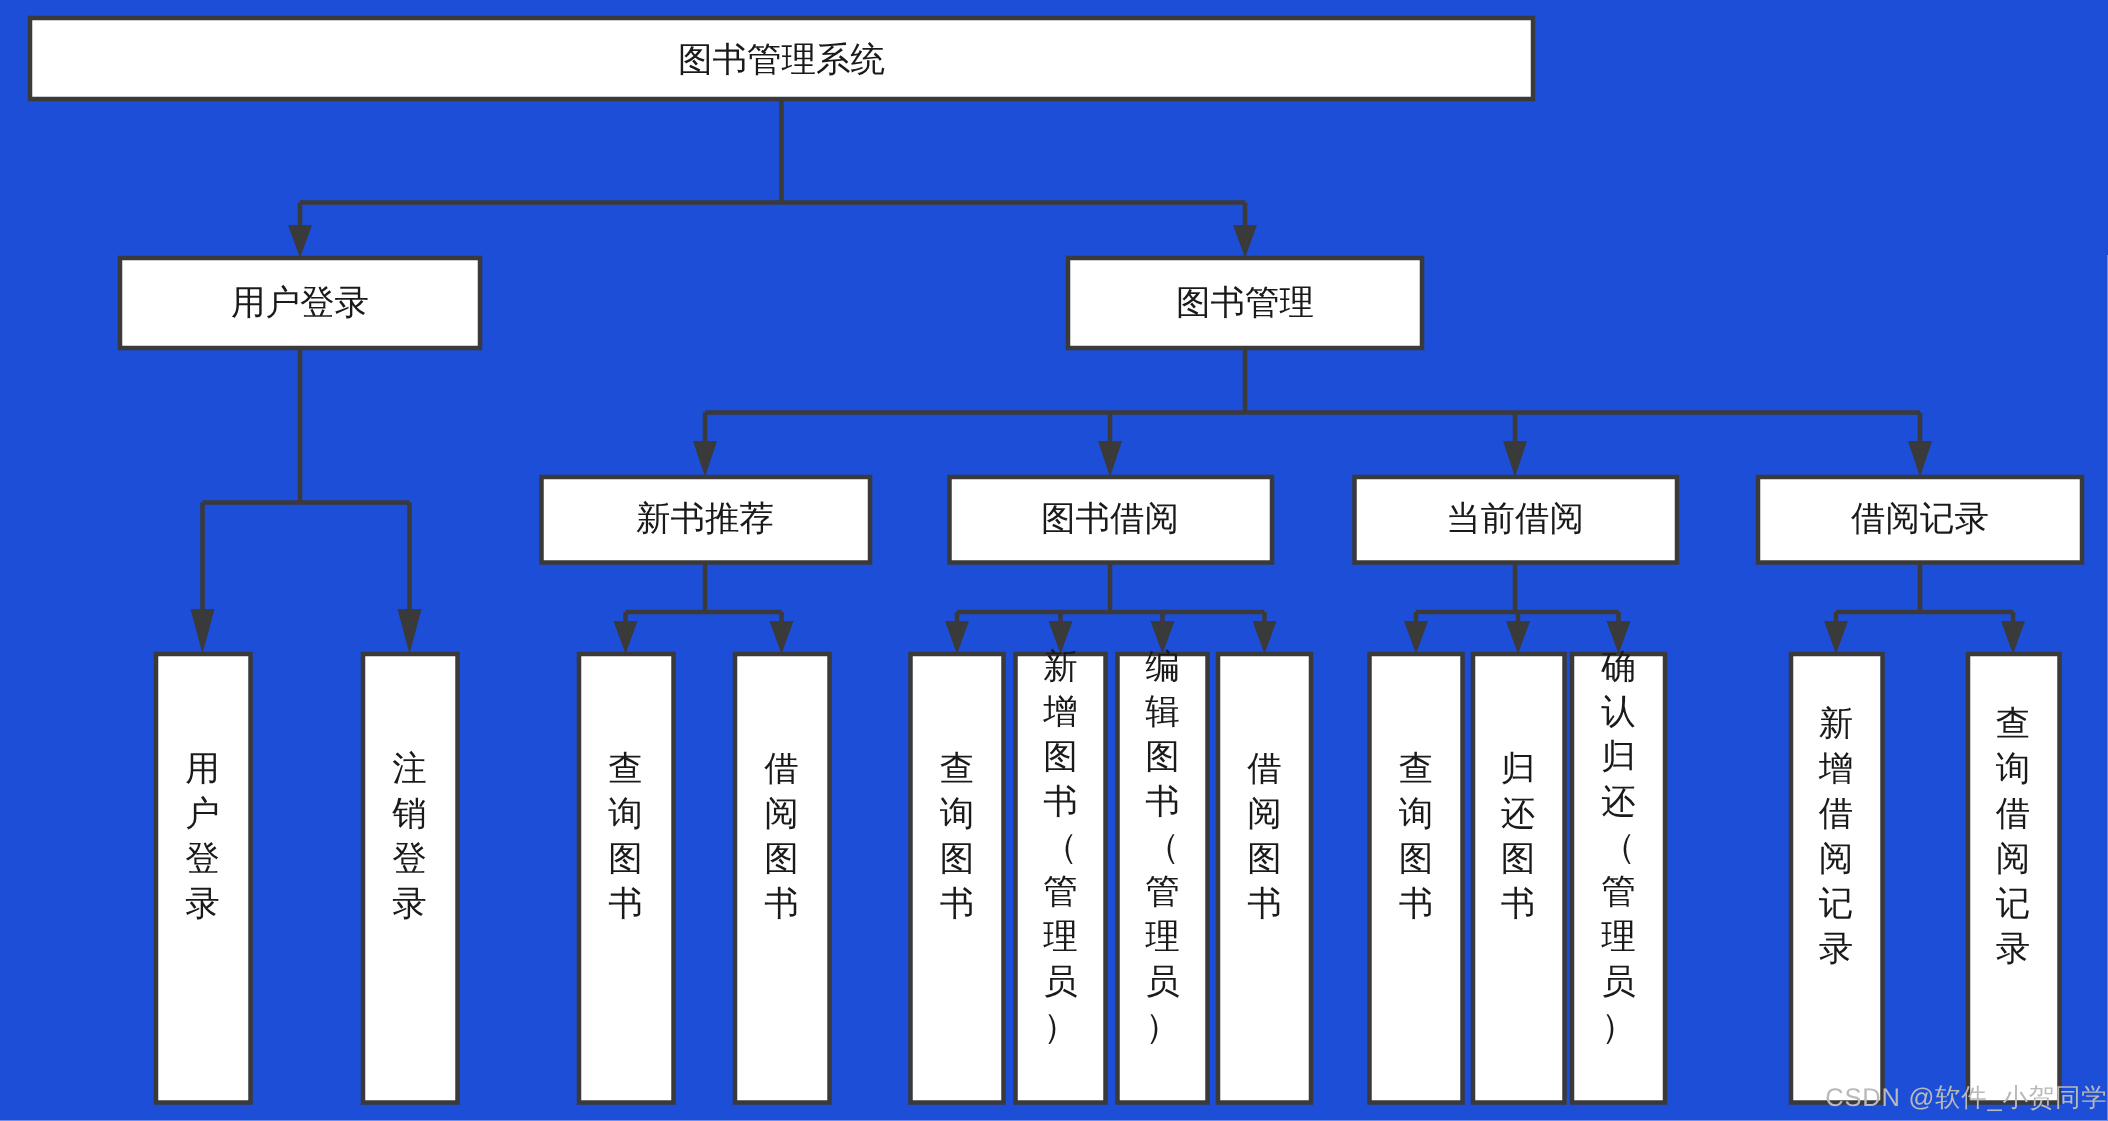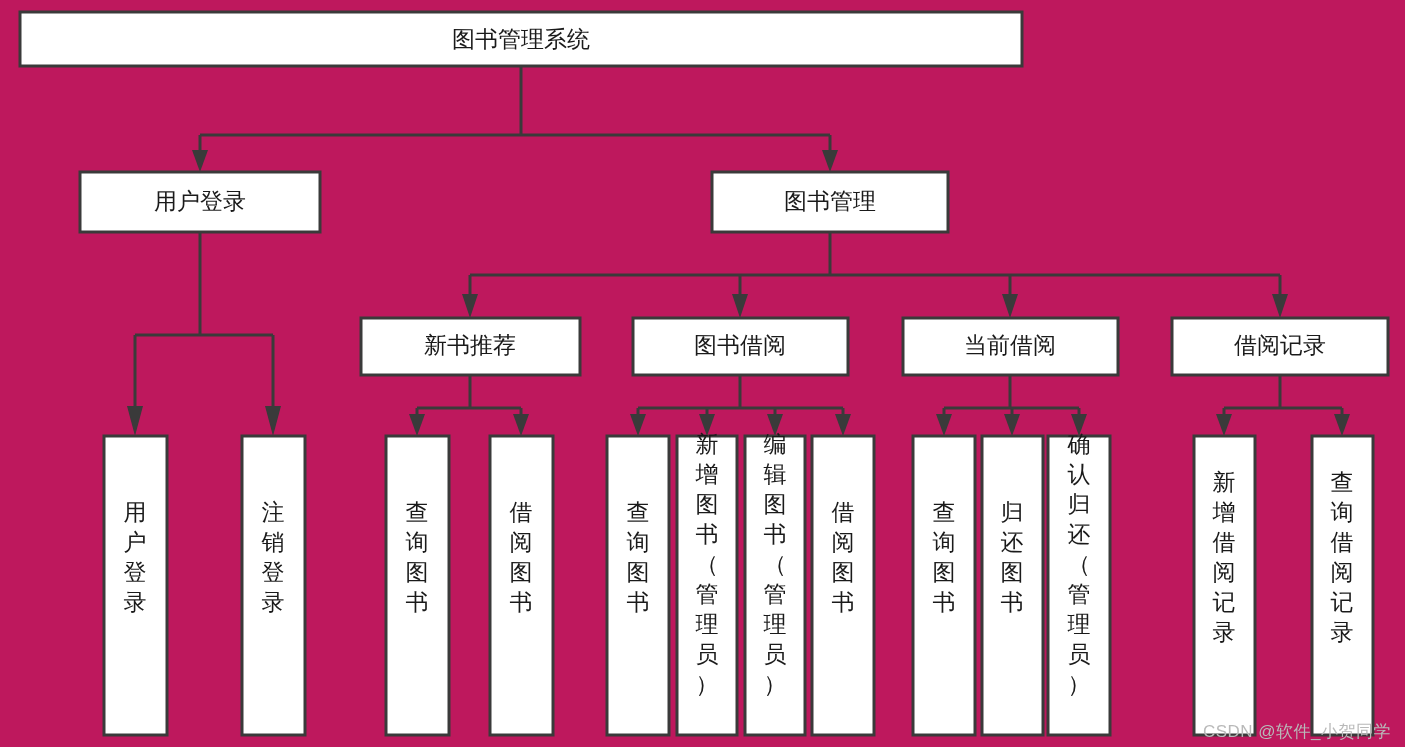--- a/index.html
+++ b/index.html
@@ -11,21 +11,21 @@
   body {
     width: 1405px;
     height: 747px;
     overflow: hidden;
     font-family: "Liberation Sans", "DejaVu Sans", sans-serif;
   }
   #diagram-root {
     position: relative;
     width: 1405px;
     height: 747px;
-    background: #be185d;
+    background: #1d4ed8;
   }
   svg.diagram {
     position: absolute;
     left: 0;
     top: 0;
     width: 1405px;
     height: 747px;
     display: block;
   }
   .node-rect {
@@ -51,21 +51,21 @@
     dominant-baseline: middle;
   }
   .node-label-v {
     font-family: "Liberation Sans", "DejaVu Sans", sans-serif;
     font-size: 23px;
     fill: #1a1a1a;
     text-anchor: middle;
   }
   .watermark {
     position: absolute;
-    right: 14px;
+    right: 0;
     bottom: 4px;
     font-family: "Liberation Sans", "DejaVu Sans", sans-serif;
     font-size: 17px;
     color: #b9b9b9;
     letter-spacing: 0.5px;
     white-space: nowrap;
     user-select: none;
   }
 </style>
 </head>

